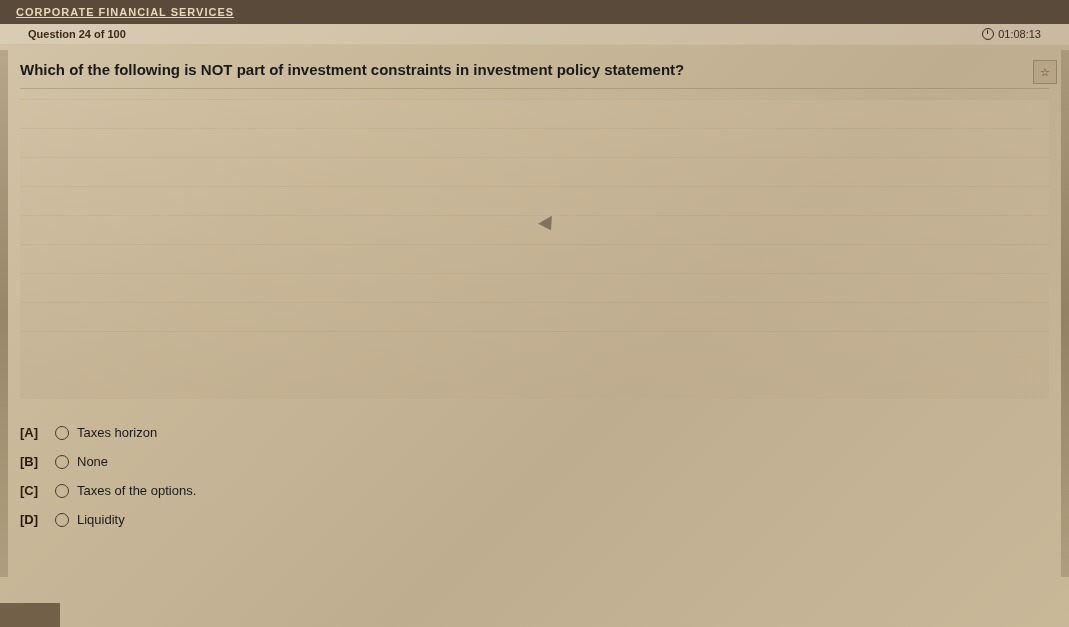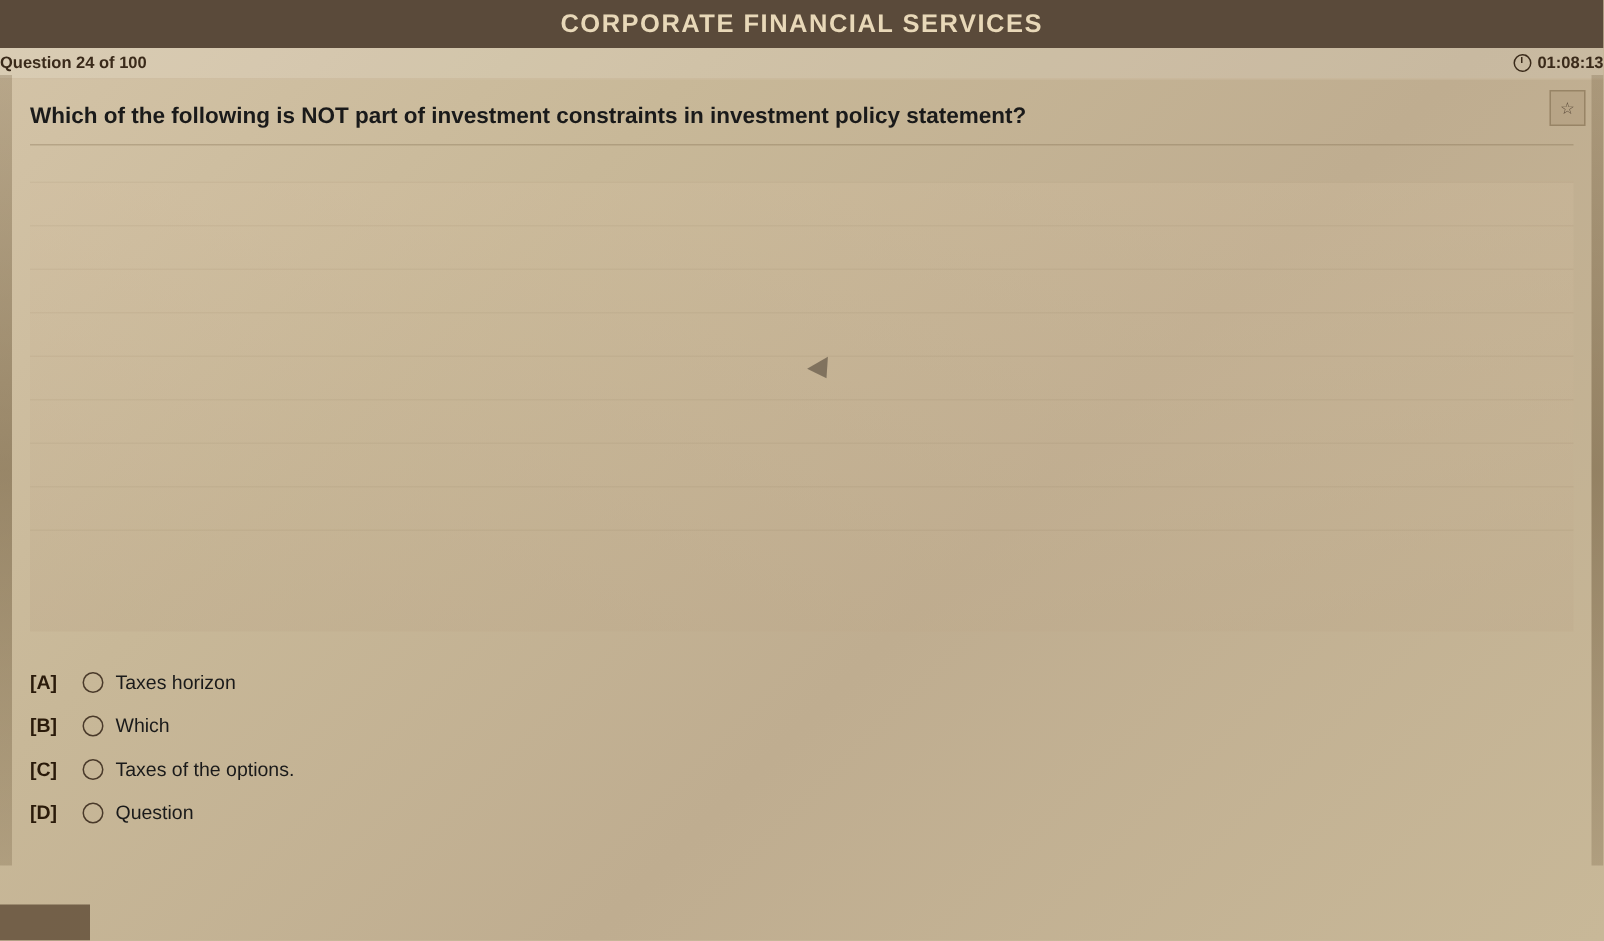--- a/index.html
+++ b/index.html
@@ -21,49 +21,49 @@
       width: 100%;
       height: 100%;
       background: linear-gradient(135deg, #d4c4a8 0%, #c8b898 30%, #bfad90 60%, #c8b898 100%);
       position: relative;
     }
 
     .header-bar {
       background-color: #5a4a3a;
       color: #e8d8b8;
       padding: 6px 16px;
-      font-size: 17px;
+      font-size: 11px;
       font-weight: bold;
       letter-spacing: 1px;
-      text-align: center;
+      text-align: left;
       width: 100%;
+      text-decoration: underline;
     }
 
     .question-bar {
       background-color: rgba(255,255,255,0.15);
       border-bottom: 1px solid rgba(200,180,150,0.5);
-      padding: 4px 0;
+      padding: 4px 28px;
       display: flex;
       justify-content: space-between;
       align-items: flex-start;
     }
 
     .question-number {
       color: #3a2a1a;
       font-size: 11px;
       font-weight: bold;
     }
 
     .timer {
       color: #3a2a1a;
       font-size: 11px;
       display: flex;
       align-items: center;
       gap: 4px;
-      font-weight: bold;
     }
 
     .timer-icon {
       display: inline-block;
       width: 12px;
       height: 12px;
       border: 1.5px solid #3a2a1a;
       border-radius: 50%;
       position: relative;
     }
@@ -81,21 +81,21 @@
     .content-area {
       padding: 14px 20px 16px 20px;
       position: relative;
     }
 
     .question-text {
       font-size: 15px;
       font-weight: bold;
       color: #1a1a1a;
       line-height: 1.4;
-      margin-bottom: 24px;
+      margin-bottom: 10px;
       padding-bottom: 8px;
       border-bottom: 1px solid rgba(120,100,70,0.3);
     }
 
     .question-body {
       min-height: 300px;
       position: relative;
       background: linear-gradient(180deg, rgba(210,190,160,0.3) 0%, rgba(190,170,140,0.4) 100%);
     }
 
@@ -250,28 +250,28 @@
 
   <div class="options-area">
     <div class="option-row">
       <span class="option-label">[A]</span>
       <div class="option-radio"></div>
       <span class="option-text">Taxes horizon</span>
     </div>
     <div class="option-row">
       <span class="option-label">[B]</span>
       <div class="option-radio"></div>
-      <span class="option-text">Which</span>
+      <span class="option-text">None</span>
     </div>
     <div class="option-row">
       <span class="option-label">[C]</span>
       <div class="option-radio"></div>
       <span class="option-text">Taxes of the options.</span>
     </div>
     <div class="option-row">
       <span class="option-label">[D]</span>
       <div class="option-radio"></div>
-      <span class="option-text">Question</span>
+      <span class="option-text">Liquidity</span>
     </div>
   </div>
 
   <div class="bottom-bar"></div>
 </div>
 
 </body></html>

